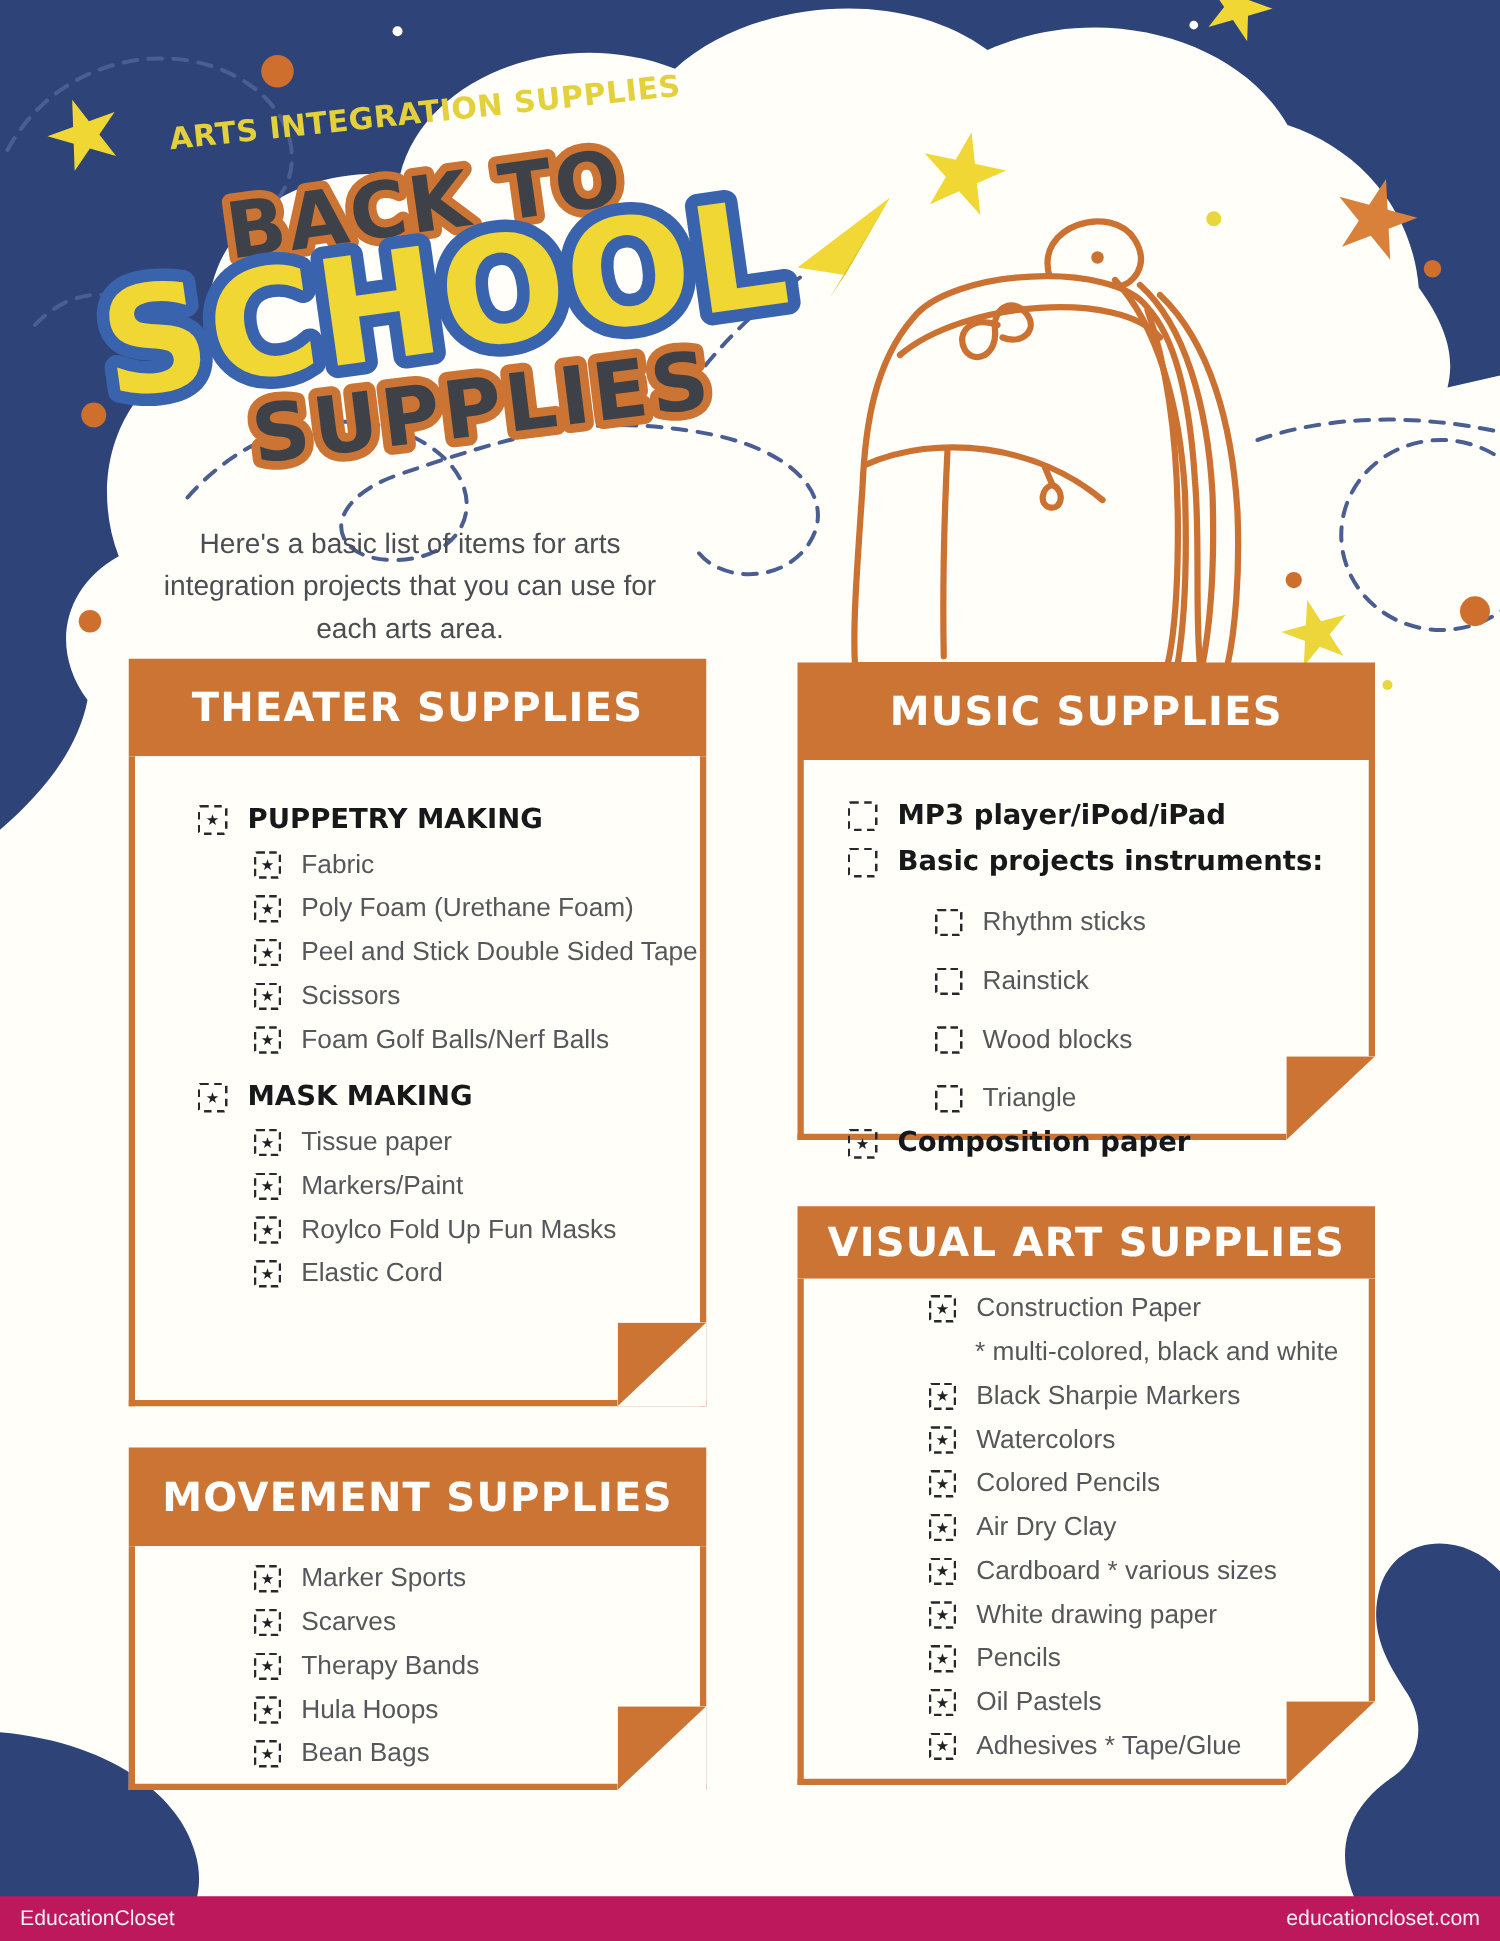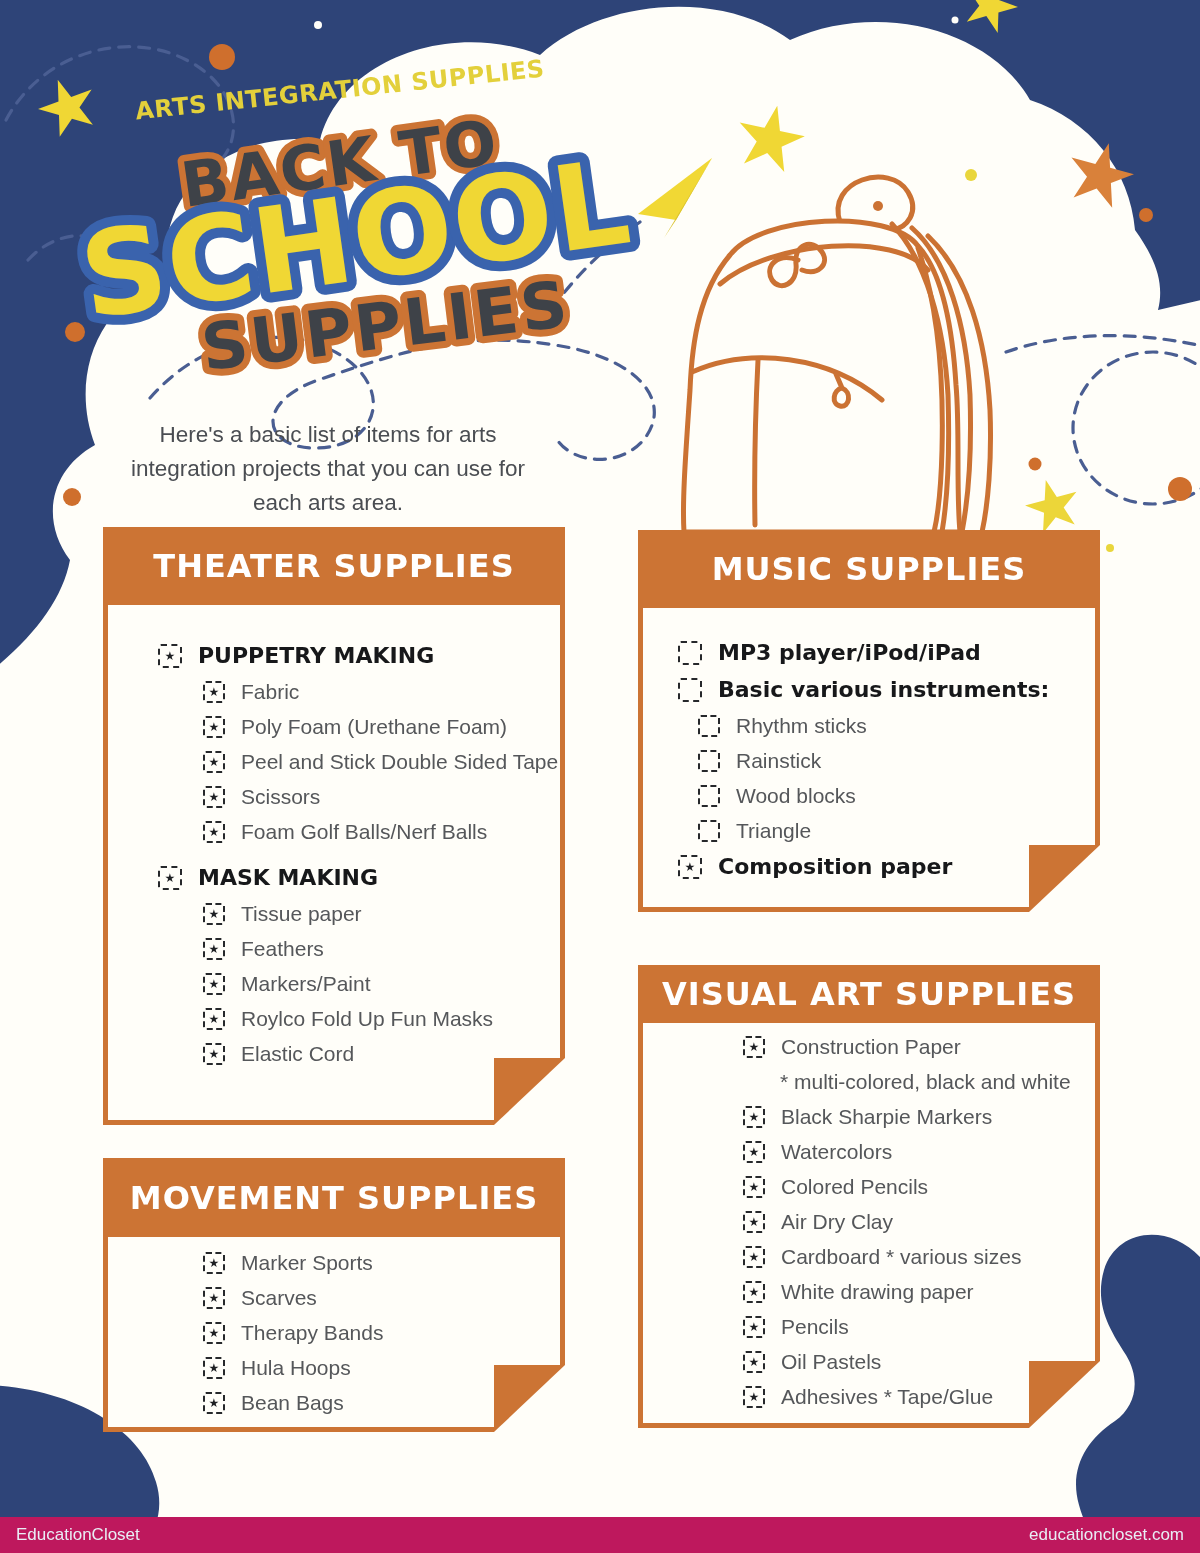--- a/index.html
+++ b/index.html
@@ -37,21 +37,21 @@
   .row{display:flex;align-items:center;height:35px;}
   .row .lbl{font-size:21px;color:#55575a;white-space:nowrap;}
   .row.bold-row{height:37px;}
   .row.bold-row .lbl{font-family:"DejaVu Sans",sans-serif;font-weight:bold;font-size:22px;color:#17181a;}
   .group-row{height:38px;}
   .group-row + .item-row{margin-top:0;}
   .group-row.second{margin-top:10px;}
   .theater-group{padding-left:50px;}
   .theater-item,.movement-item{padding-left:95px;}
   .music-main{padding-left:35px;}
-  .music-sub{padding-left:55px;}
+  .music-sub{padding-left:105px;margin-top:12px;}
   .visual-item{padding-left:100px;}
   .note-row{padding-left:137px;}
   
   .cb{flex:0 0 auto;box-sizing:border-box;width:22px;height:22px;border:2px dashed #26282b;
       border-radius:3px;margin-right:16px;display:flex;align-items:center;justify-content:center;}
   .cb.big{width:24px;height:24px;}
   .cb.star::before{content:"★";font-size:12px;line-height:1;color:#1d1f22;}
   
   .footer-bar{position:absolute;left:0;bottom:0;width:100%;height:36px;background:#be185d;z-index:6;
               display:flex;align-items:center;justify-content:space-between;box-sizing:border-box;
@@ -172,24 +172,20 @@
       <div class="row group-row second theater-group bold-row">
         <span class="cb big star"></span>
         <span class="lbl">MASK MAKING</span>
       </div>
       <div class="row item-row theater-item">
         <span class="cb star"></span>
         <span class="lbl">Tissue paper</span>
       </div>
       <div class="row item-row theater-item">
         <span class="cb star"></span>
-        <span class="lbl">Feathers</span>
-      </div>
-      <div class="row item-row theater-item">
-        <span class="cb star"></span>
         <span class="lbl">Markers/Paint</span>
       </div>
       <div class="row item-row theater-item">
         <span class="cb star"></span>
         <span class="lbl">Roylco Fold Up Fun Masks</span>
       </div>
       <div class="row item-row theater-item">
         <span class="cb star"></span>
         <span class="lbl">Elastic Cord</span>
       </div>
@@ -202,21 +198,21 @@
     <div class="card-header">
       <span>MUSIC SUPPLIES</span>
     </div>
     <div class="card-body">
       <div class="row music-main bold-row">
         <span class="cb big"></span>
         <span class="lbl">MP3 player/iPod/iPad</span>
       </div>
       <div class="row music-main bold-row">
         <span class="cb big"></span>
-        <span class="lbl">Basic various instruments:</span>
+        <span class="lbl">Basic projects instruments:</span>
       </div>
       <div class="row music-sub">
         <span class="cb"></span>
         <span class="lbl">Rhythm sticks</span>
       </div>
       <div class="row music-sub">
         <span class="cb"></span>
         <span class="lbl">Rainstick</span>
       </div>
       <div class="row music-sub">

